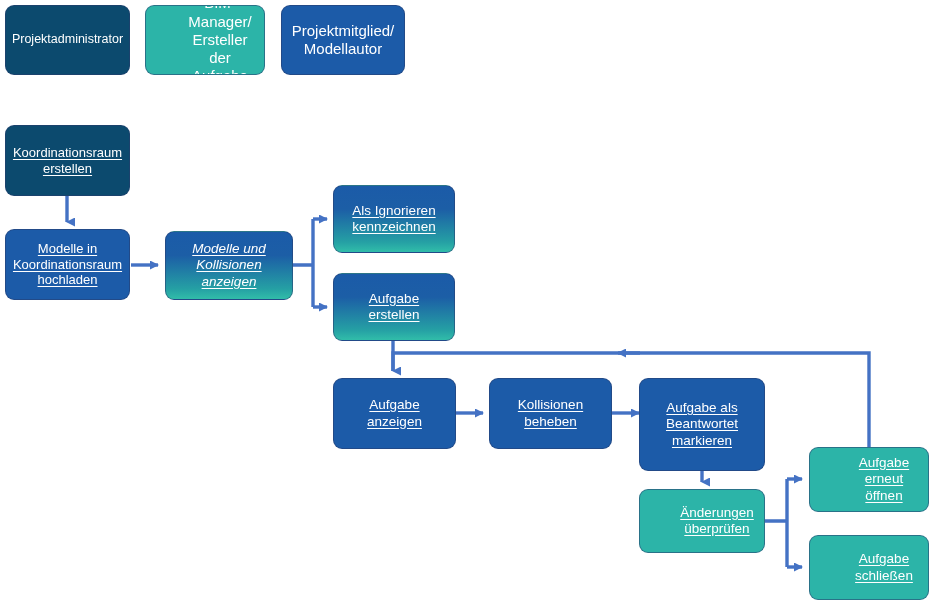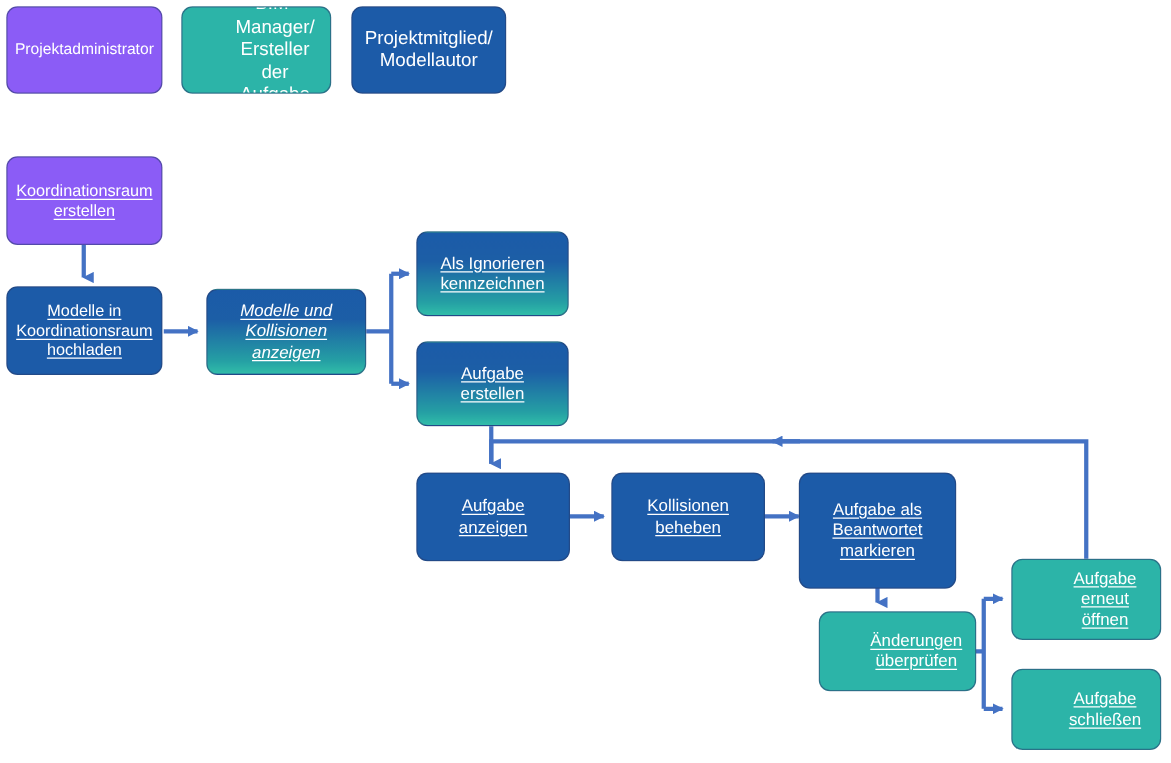--- a/index.html
+++ b/index.html
@@ -40,21 +40,21 @@
     padding: 2px 6px;
     border: 1px solid rgba(40,60,110,0.55);
     overflow: hidden;
   }
   .node .lbl {
     display: block;
     white-space: pre-line;
   }
   .legend .lbl { text-decoration: none; }
   .flow .lbl { text-decoration: underline; text-underline-offset: 2px; }
-  .fill-green { background: #8b5cf6; }
+  .fill-green { background: #0c4a6e; }
   .fill-teal  { background: #2CB4A8; padding-left: 36px; }
   .fill-blue  { background: #1C5BA8; }
   .fill-grad  { background: linear-gradient(180deg, #1B5BA8 0%, #1C5EA6 35%, #25A0A4 85%, #31BDA9 100%); }
 </style>
 </head>
 <body>
 
 <div id="canvas">
 
   <svg id="edges" viewBox="0 0 937 610" width="937" height="610" xmlns="http://www.w3.org/2000/svg">
@@ -148,21 +148,21 @@
     <span class="lbl">Kollisionen
 beheben</span>
   </div>
 
   <div class="node flow fill-blue" style="left:639px; top:378px; width:126px; height:93px; font-size:13.5px;">
     <span class="lbl">Aufgabe als
 Beantwortet
 markieren</span>
   </div>
 
-  <div class="node flow fill-teal" style="left:639px; top:489px; width:126px; height:64px; font-size:13.5px;margin-left:16px;">
+  <div class="node flow fill-teal" style="left:639px; top:489px; width:126px; height:64px; font-size:13.5px;">
     <span class="lbl">Änderungen
 überprüfen</span>
   </div>
 
   <div class="node flow fill-teal" style="left:809px; top:447px; width:120px; height:65px; font-size:13.5px;justify-content:center;">
     <span class="lbl">Aufgabe erneut
 öffnen</span>
   </div>
 
   <div class="node flow fill-teal" style="left:809px; top:535px; width:120px; height:65px; font-size:13.5px;">

